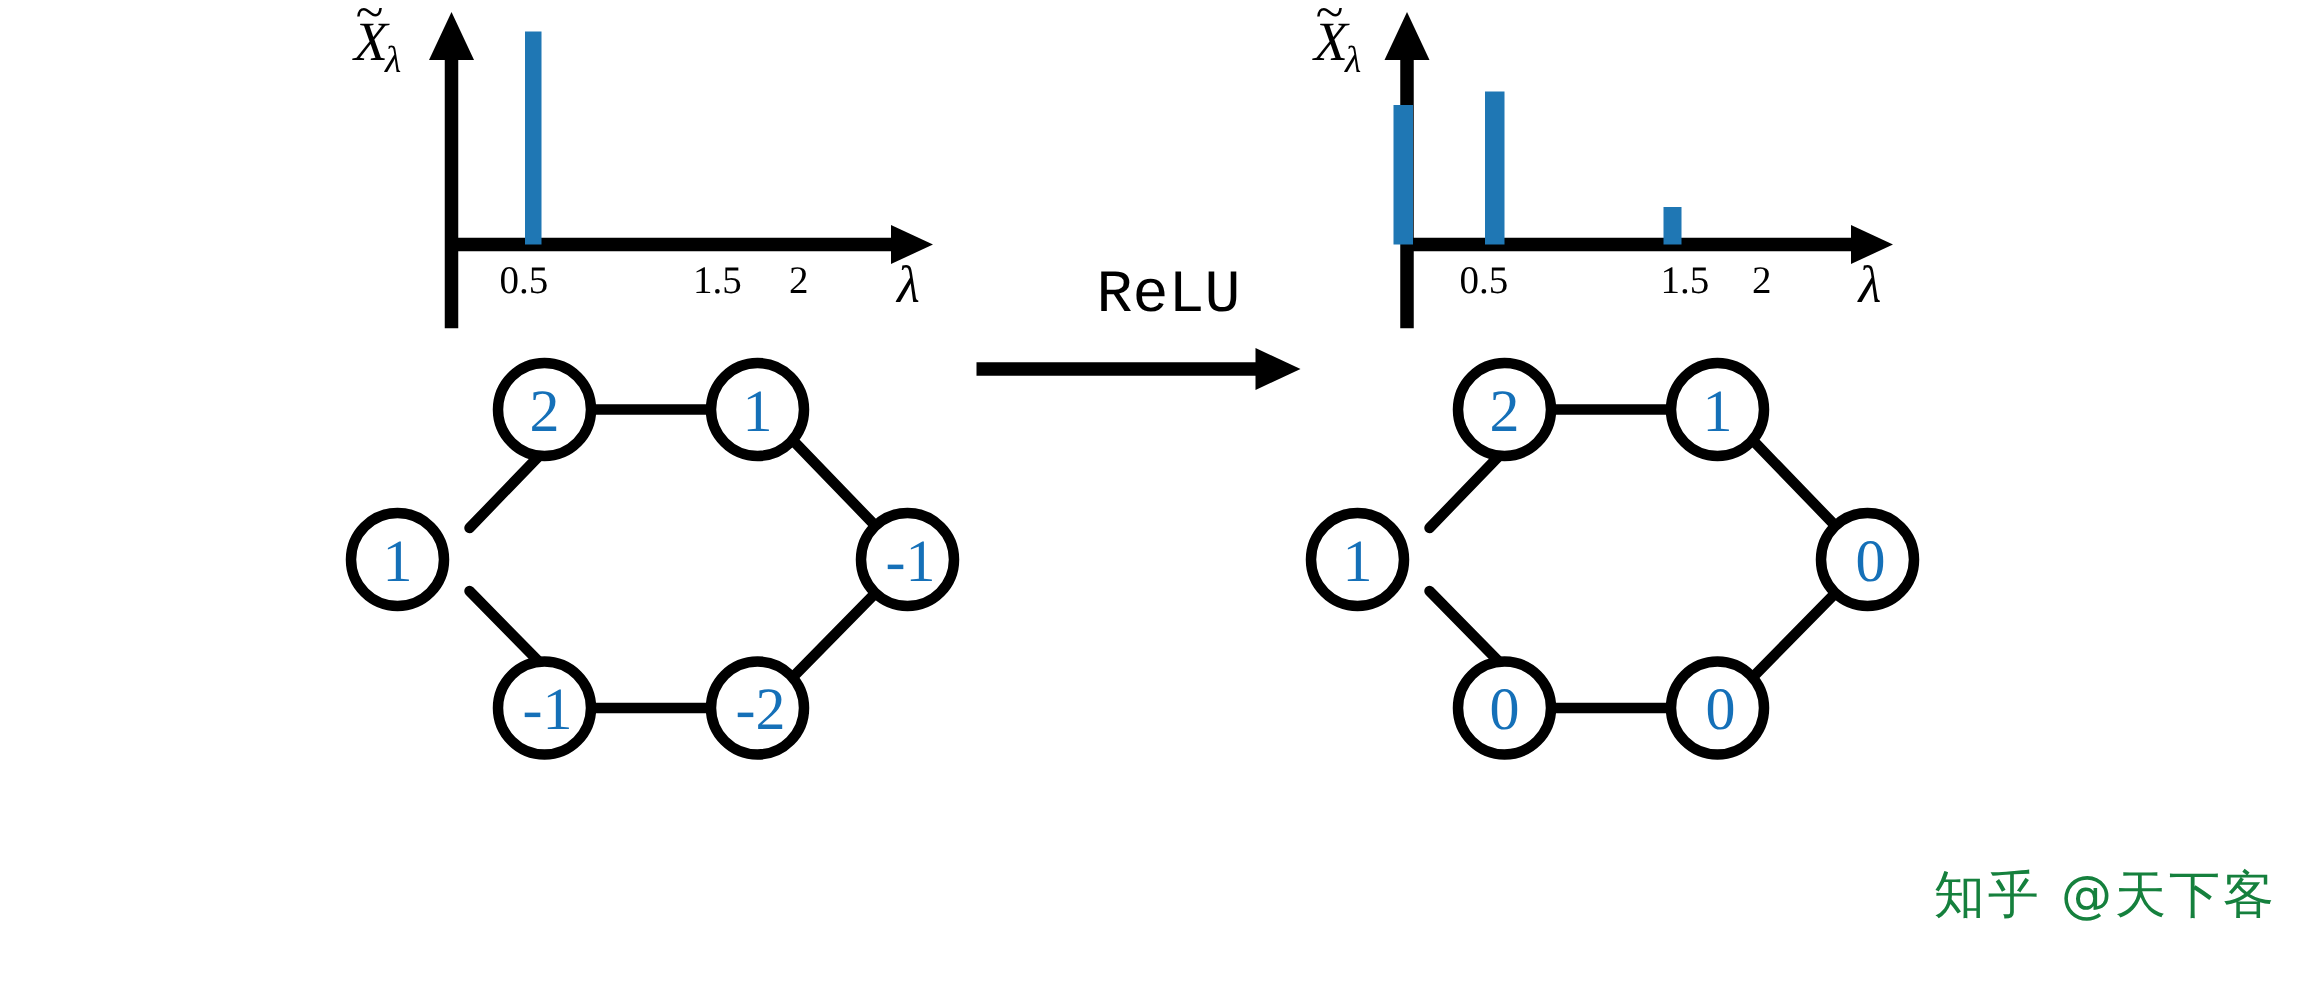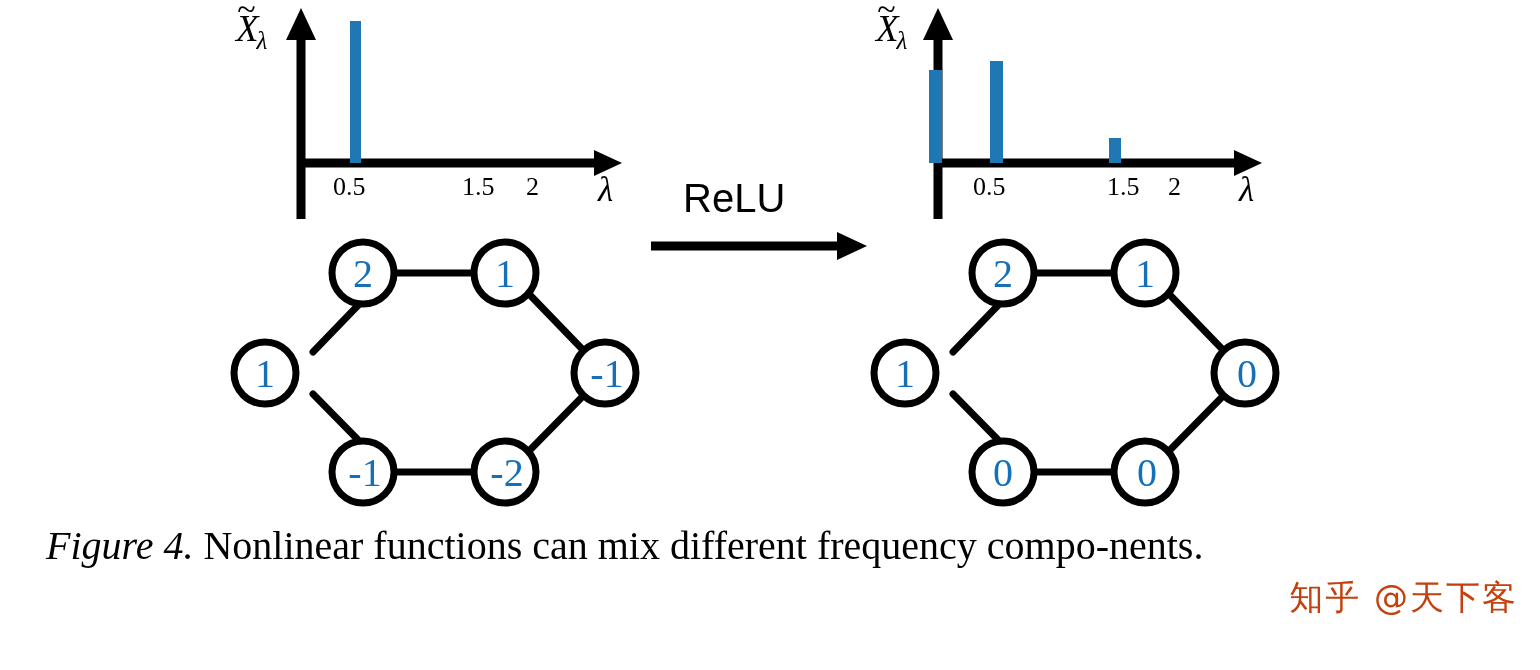--- a/index.html
+++ b/index.html
@@ -81,21 +81,22 @@
     font-family: "Liberation Serif", "DejaVu Serif", serif;
   }
 
   
   .relu-block { position: absolute; }
   .relu-text {
     position: absolute;
     font-size: 40px;
     line-height: 1;
     white-space: nowrap;
-    font-family: Liberation Sans, sans-serif;
+    font-family: Liberation Mono, monospace;
+    margin-left: 48px;
   }
 
   
   #caption {
     position: absolute;
     left: 46px;
     top: 518px;
     width: 1260px;
     font-size: 40px;
     line-height: 1.42;
@@ -107,21 +108,21 @@
     font-style: italic;
   }
 
   
   #watermark {
     position: absolute;
     right: 22px;
     top: 580px;
     font-size: 34px;
     line-height: 1;
-    color: #c2410c;
+    color: #15803d;
     white-space: nowrap;
     font-family: "DejaVu Sans", "Liberation Sans", sans-serif;
     letter-spacing: 2px;
   }
 </style>
 </head>
 <body>
 
 <div id="figure-root">
 
@@ -235,17 +236,16 @@
       </g>
     </svg>
     <div class="node-label" style="left:148px; top:44px;">2</div>
     <div class="node-label" style="left:290px; top:44px;">1</div>
     <div class="node-label" style="left:392px; top:144px;">0</div>
     <div class="node-label" style="left:292px; top:243px;">0</div>
     <div class="node-label" style="left:148px; top:243px;">0</div>
     <div class="node-label" style="left:50px; top:144px;">1</div>
   </div>
 
-  <div id="caption"><span class="fig-num">Figure 4.</span><span> Nonlinear functions can mix different frequency compo-</span><span>nents.</span></div>
 
   <div id="watermark">知乎 @天下客</div>
 
 </div>
 
 </body></html>

